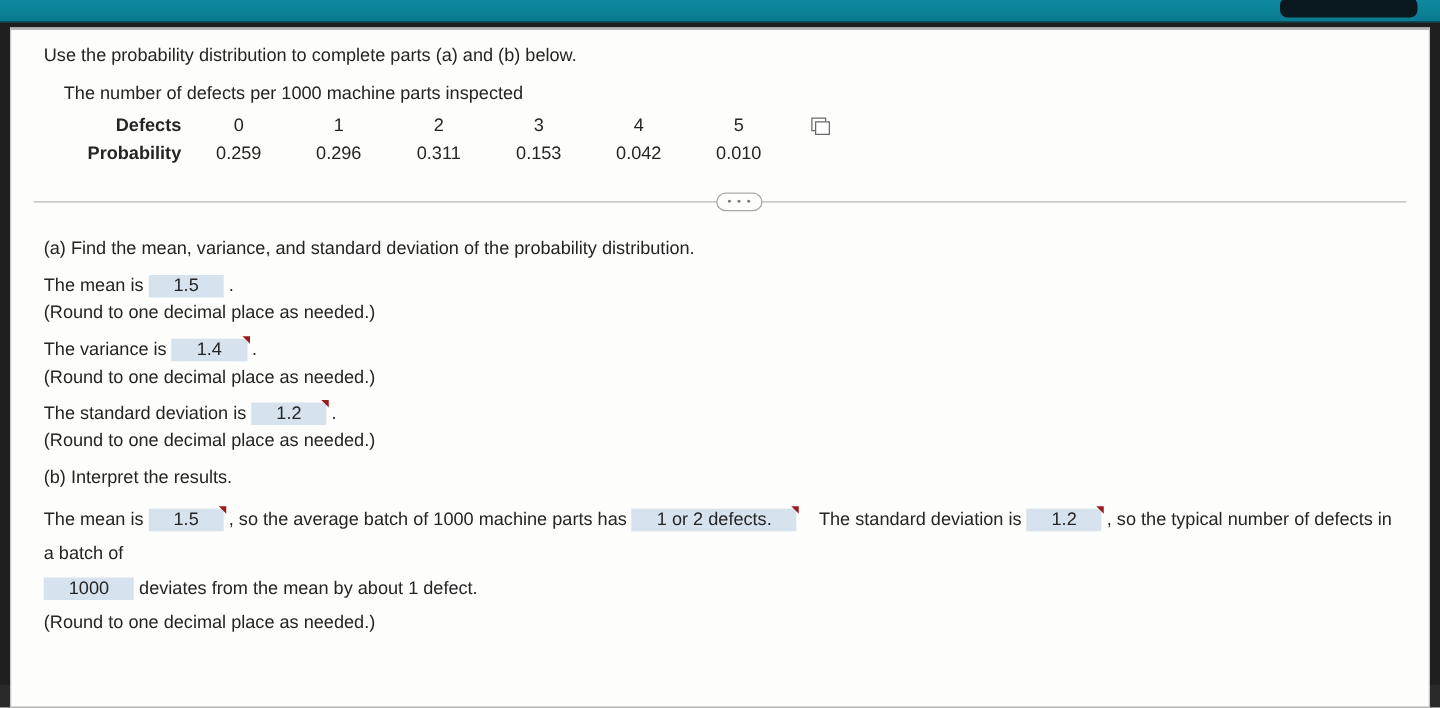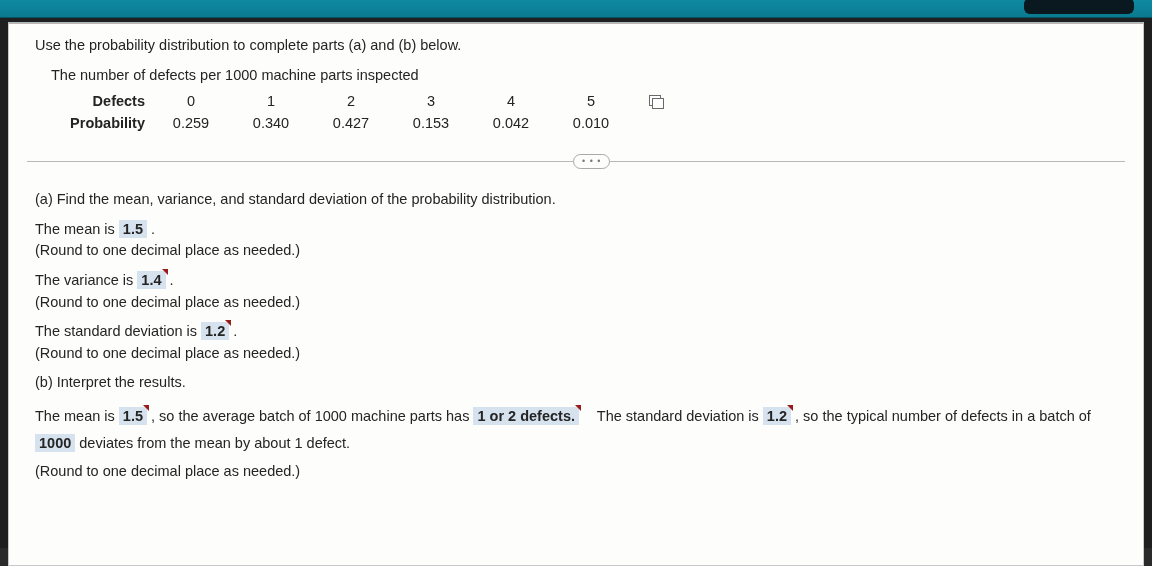--- a/index.html
+++ b/index.html
@@ -43,21 +43,21 @@
   }
   .ellipsis-pill {
     position: absolute; left: 540px; top: 2px; background: #fdfdfc;
     border: 1px solid #a9a9a9; border-radius: 9px; font-size: 9px; letter-spacing: 1px;
     color: #777; padding: 0 8px; line-height: 13px; height: 15px;
   }
   .qline { margin: 6px 0 10px 2px; }
   .block { margin: 4px 0 10px 2px; }
   .block p { margin: 2px 0; }
   .answer-box {
-    display: inline-block; background: #d6e3ef; padding: 0 4px; position: relative; line-height: 1.25; font-weight: bold;
+    display: inline-block; background: #d6e3ef; padding: 0 20px; position: relative; line-height: 1.25;
   }
   .answer-box.flag::after {
     content: ""; position: absolute; right: -2px; top: -2px; width: 0; height: 0;
     border-left: 6px solid transparent; border-top: 6px solid #9a1b1b;
   }
   .interp { margin: 8px 0 20px 2px; line-height: 1.9; }
   .interp .answer-box { line-height: 1.25; }
   .gap { display: inline-block; width: 10px; }
 </style>
 </head>
@@ -82,22 +82,22 @@
         <td>1</td>
         <td>2</td>
         <td>3</td>
         <td>4</td>
         <td>5</td>
         <td style="width:40px;text-align:left"><span class="copy-icon"></span></td>
       </tr>
       <tr>
         <td class="hdr">Probability</td>
         <td>0.259</td>
-        <td>0.340</td>
-        <td>0.427</td>
+        <td>0.296</td>
+        <td>0.311</td>
         <td>0.153</td>
         <td>0.042</td>
         <td>0.010</td>
         <td></td>
       </tr>
     </tbody>
         </table>
   </div>
 
   <div class="divider-row">

